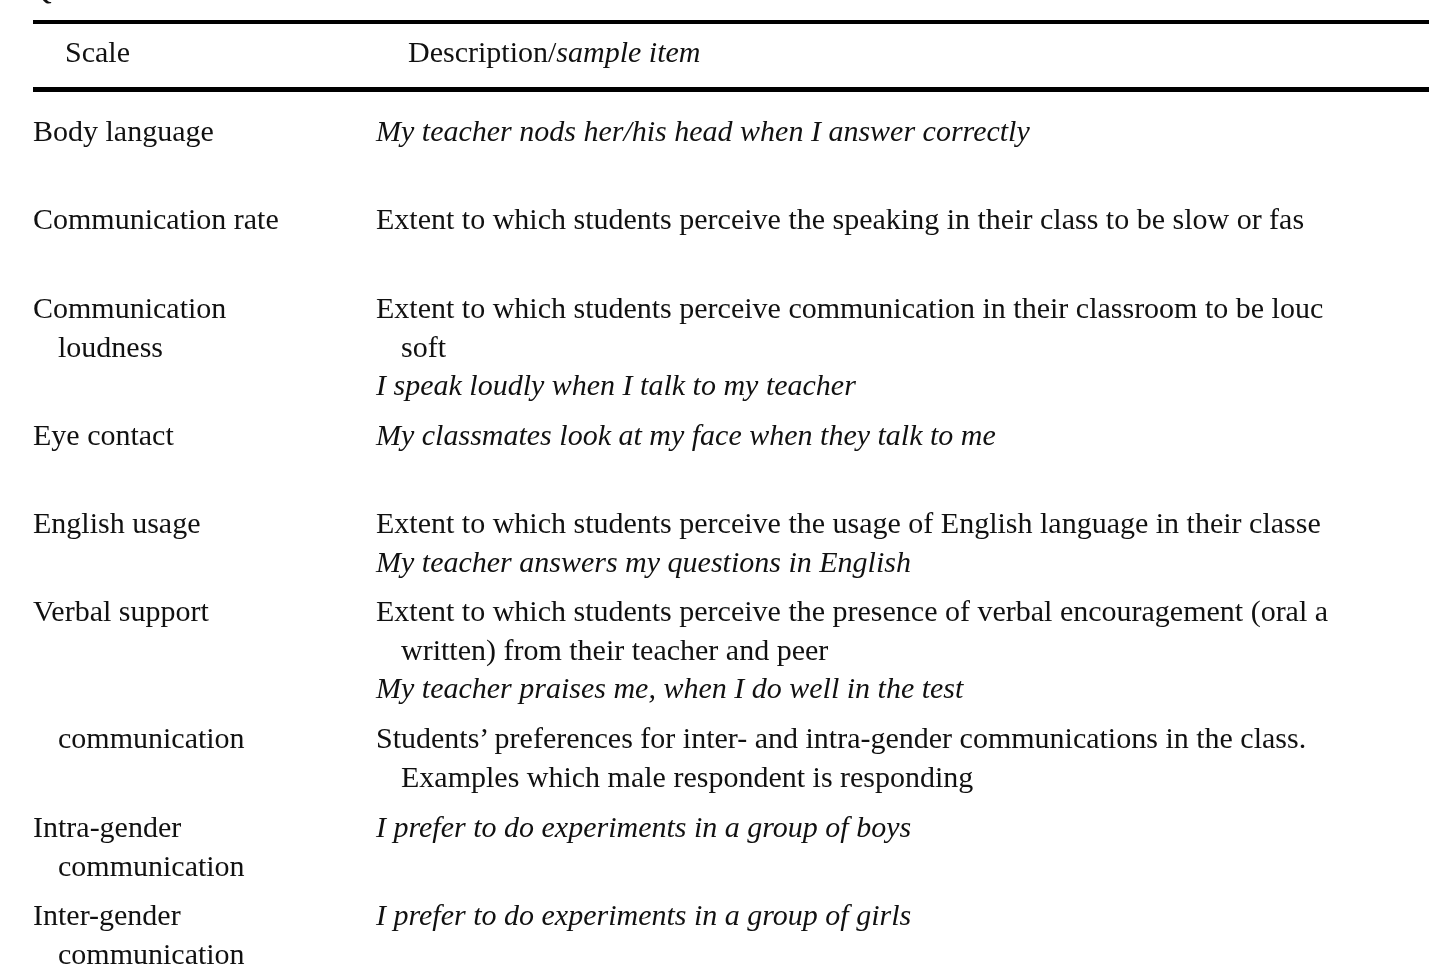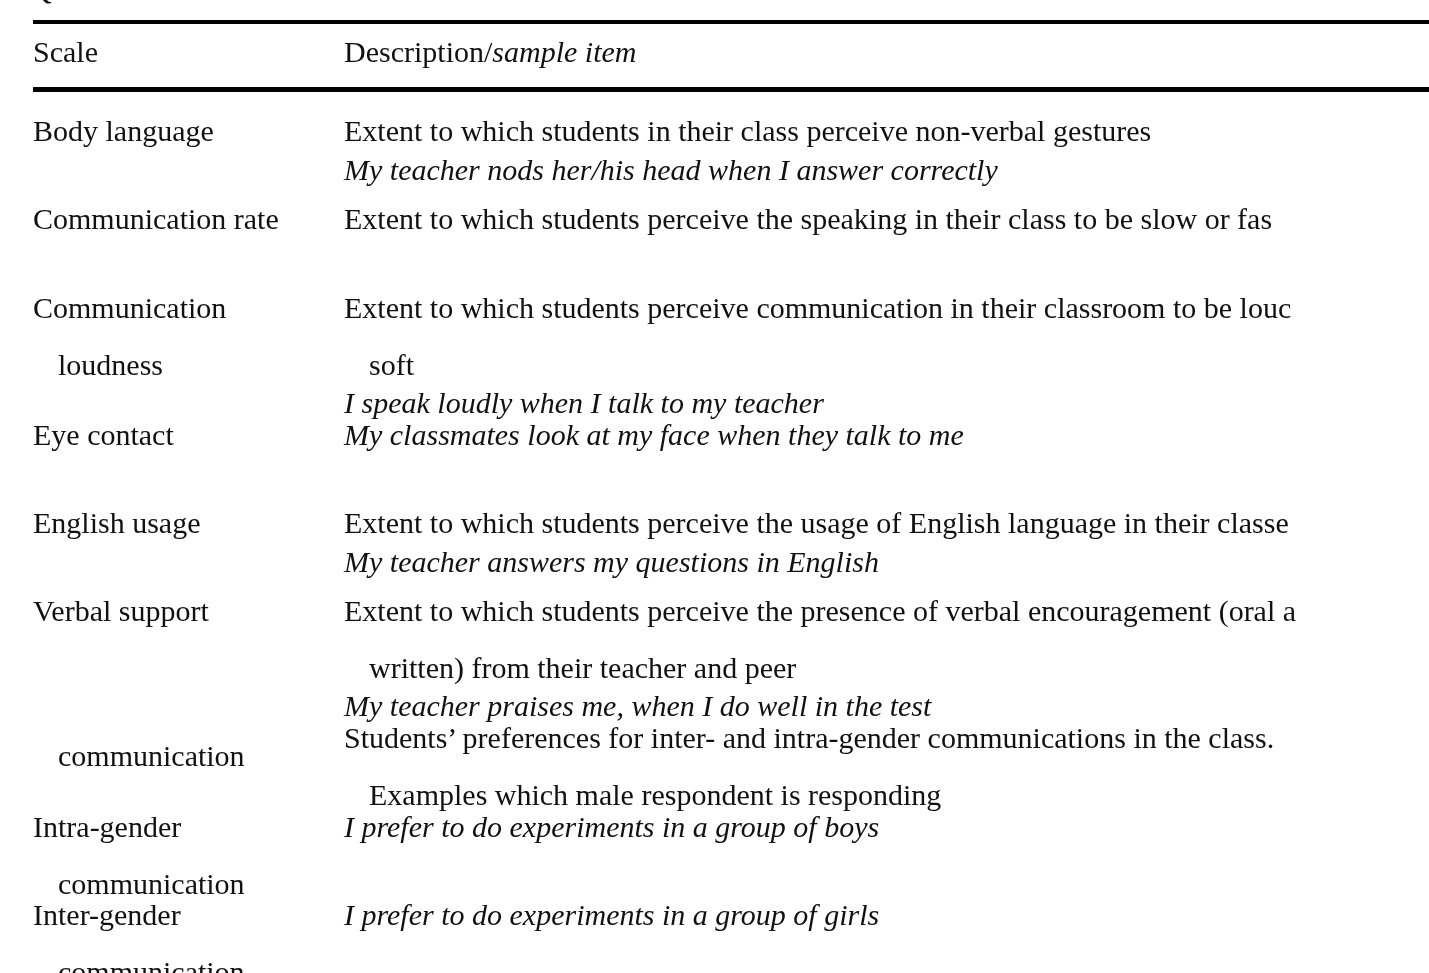--- a/index.html
+++ b/index.html
@@ -15,47 +15,46 @@
   .rule-top {
     position: absolute; left: 33px; top: 20px; width: 1500px; height: 4px; background: #000;
   }
   .rule-mid {
     position: absolute; left: 33px; top: 87px; width: 1500px; height: 5px; background: #000;
   }
   .header {
     position: absolute; top: 33px; left: 0; width: 1600px; height: 40px;
   }
   .col1 { position: absolute; left: 33px; white-space: nowrap; }
-  .col2 { position: absolute; left: 344px; white-space: nowrap; }
+  .col2 { position: absolute; left: 376px; white-space: nowrap; }
   .row { position: absolute; left: 0; width: 1600px; }
   .line { line-height: 38.5px; height: 38.5px; white-space: nowrap; }
-  .indent { padding-left: 25px; margin-top: 18px; }
+  .indent { padding-left: 25px; }
   .it { font-style: italic; }
-  .hdr-text { line-height: 38px; }
+  .hdr-text { line-height: 38px; margin-left: 32px; }
 </style>
 </head>
 <body>
 
 <div class="q-fragment">Q</div>
 
 <div class="rule-top"></div>
 
 <div class="header">
   <div class="col1 hdr-text">Scale</div>
   <div class="col2 hdr-text"><span>Description/</span><span class="it">sample item</span></div>
 </div>
 
 <div class="rule-mid"></div>
 
 <div class="row" style="top:112px;">
   <div class="col1">
     <div class="line">Body language</div>
   </div>
   <div class="col2">
-    <div class="line">Extent to which students in their class perceive non-verbal gestures</div>
     <div class="line it">My teacher nods her/his head when I answer correctly</div>
   </div>
 </div>
 
 <div class="row" style="top:200px;">
   <div class="col1">
     <div class="line">Communication rate</div>
   </div>
   <div class="col2">
     <div class="line">Extent to which students perceive the speaking in their class to be slow or fas</div>

